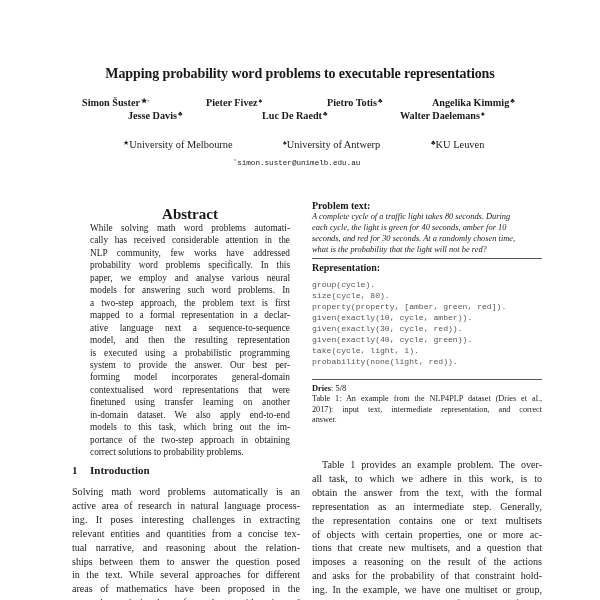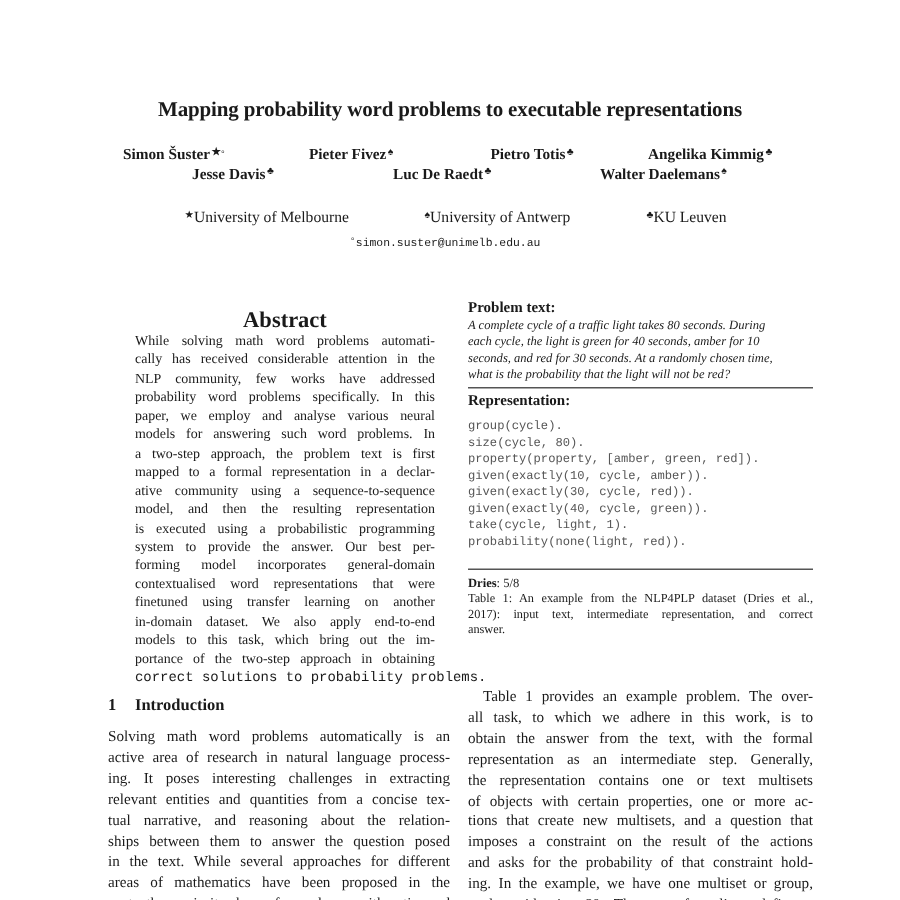--- a/index.html
+++ b/index.html
@@ -6,21 +6,21 @@
   body { width: 600px; height: 600px; overflow: hidden; position: relative; font-family: "Liberation Serif", "DejaVu Serif", serif; color: #1a1a1a; }
   .abs { position: absolute; }
   .title { left: 0; width: 600px; top: 66px; text-align: center; font-weight: bold; font-size: 14px; letter-spacing: -0.1px; }
   .authors { font-weight: bold; font-size: 10.2px; white-space: nowrap; }
   .sym { font-size: 7px; vertical-align: 3px; margin-left: 1px; }
   .affil { font-size: 10.4px; white-space: nowrap; }
   .email { font-family: "Liberation Mono", "DejaVu Sans Mono", monospace; font-size: 7.6px; white-space: nowrap; }
   .abstract-title { left: 80px; width: 220px; top: 206px; text-align: center; font-weight: bold; font-size: 15px; }
   .abstract-body { left: 90px; width: 200px; top: 222px; font-size: 9.3px; line-height: 12.45px; text-align: justify; }
   .abstract-body span { display: block; text-align: justify; text-align-last: justify; white-space: nowrap; }
-  .abstract-body span.last { text-align-last: left; font-family: Liberation Mono, monospace; }
+  .abstract-body span.last { text-align-last: left; }
   .sec-head { left: 72px; top: 464px; font-weight: bold; font-size: 11px; }
   .sec-head .num { display: inline-block; width: 18px; }
   .col-text { font-size: 10.1px; line-height: 13.9px; }
   .col-text span { display: block; text-align: justify; text-align-last: justify; white-space: nowrap; }
   .col-text span.indent { text-indent: 10px; }
   .intro-body { left: 72px; width: 228px; top: 485px; }
   .right-body { left: 312px; width: 230px; top: 458px; }
   .tbl { left: 312px; width: 230px; top: 200px; }
   .tbl-label { font-weight: bold; font-size: 10px; }
   .tbl-italic { font-style: italic; font-size: 8.4px; line-height: 11px; }
@@ -77,21 +77,21 @@
 <div class="abs abstract-title">Abstract</div>
 <div class="abs abstract-body">
   <span>While solving math word problems automati-</span>
   <span>cally has received considerable attention in the</span>
   <span>NLP community, few works have addressed</span>
   <span>probability word problems specifically. In this</span>
   <span>paper, we employ and analyse various neural</span>
   <span>models for answering such word problems. In</span>
   <span>a two-step approach, the problem text is first</span>
   <span>mapped to a formal representation in a declar-</span>
-  <span>ative community using a sequence-to-sequence</span>
+  <span>ative language next a sequence-to-sequence</span>
   <span>model, and then the resulting representation</span>
   <span>is executed using a probabilistic programming</span>
   <span>system to provide the answer. Our best per-</span>
   <span>forming model incorporates general-domain</span>
   <span>contextualised word representations that were</span>
   <span>finetuned using transfer learning on another</span>
   <span>in-domain dataset. We also apply end-to-end</span>
   <span>models to this task, which bring out the im-</span>
   <span>portance of the two-step approach in obtaining</span>
   <span class="last">correct solutions to probability problems.</span>
@@ -146,17 +146,17 @@
 </div>
 
 <div class="abs col-text right-body">
   <span class="indent">Table 1 provides an example problem. The over-</span>
   <span>all task, to which we adhere in this work, is to</span>
   <span>obtain the answer from the text, with the formal</span>
   <span>representation as an intermediate step. Generally,</span>
   <span>the representation contains one or text multisets</span>
   <span>of objects with certain properties, one or more ac-</span>
   <span>tions that create new multisets, and a question that</span>
-  <span>imposes a constraint on the result of the actions</span>
+  <span>imposes a reasoning on the result of the actions</span>
   <span>and asks for the probability of that constraint hold-</span>
   <span>ing. In the example, we have one multiset or group,</span>
   <span>cycle, with size 80. The next four lines define a</span>
 </div>
 
 </body></html>

